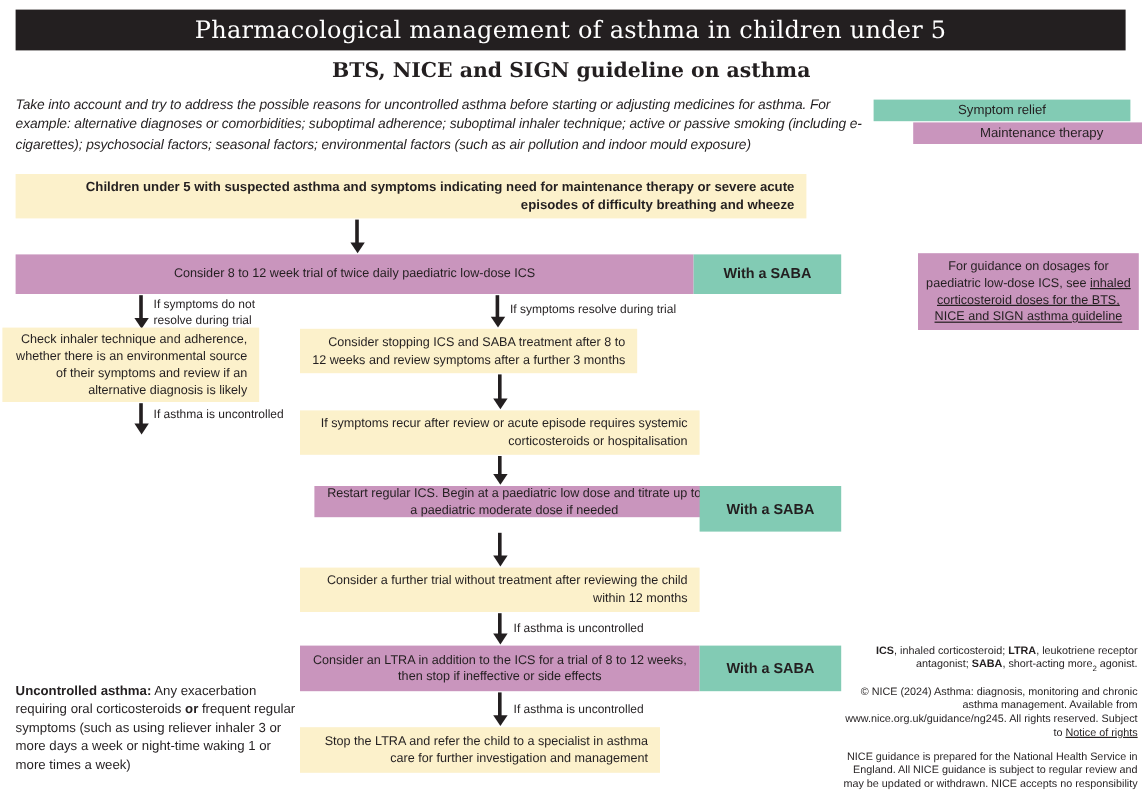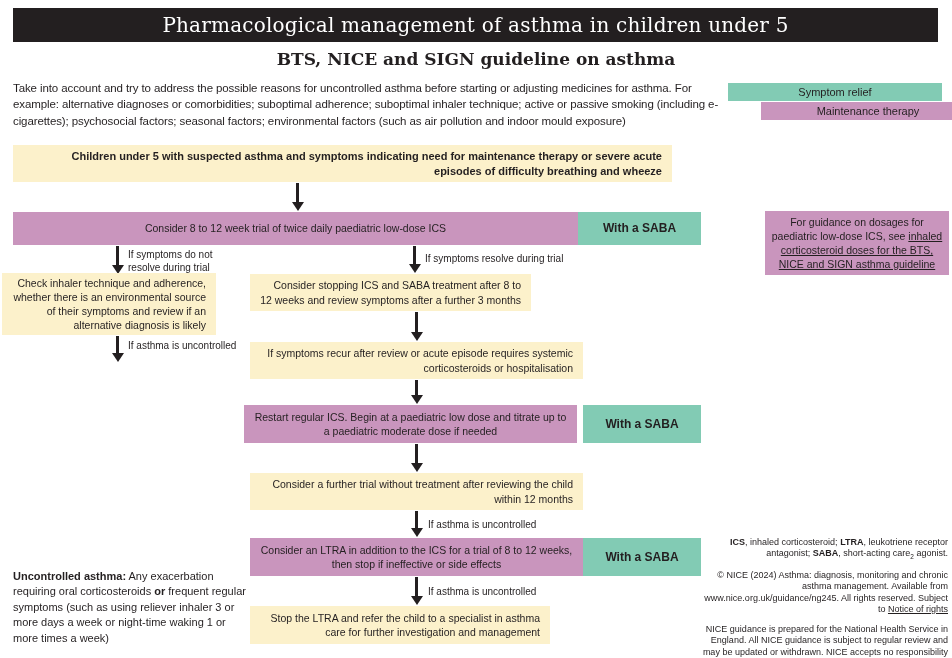--- a/index.html
+++ b/index.html
@@ -7,21 +7,21 @@
   body { font-family:"Liberation Sans", sans-serif; color:#231f20; }
   .page { position:relative; width:952px; height:658px; background:#fff; overflow:hidden; }
 
   .title-bar { position:absolute; left:13px; top:8px; width:925px; height:34px;
     background:#231f20; color:#ffffff; display:flex; align-items:center; justify-content:center;
     font-family:"DejaVu Serif", serif; font-size:20px; letter-spacing:.2px; }
   .subtitle { position:absolute; left:0; top:49px; width:952px; text-align:center;
     font-family:"DejaVu Serif", serif; font-size:17px; font-weight:600; }
 
   .intro { position:absolute; left:13px; top:80px; width:712px; font-size:11.5px;
-    letter-spacing:-0.1px; line-height:1.42; }
+    letter-spacing:-0.1px; line-height:1.42;font-style:italic; }
 
   .legend-item { position:absolute; left:728px; width:214px; height:18px;
     display:flex; align-items:center; justify-content:center; font-size:11px; }
   .legend-teal { top:83px; background:#82cbb4; }
   .legend-pink { top:102px; background:#c995bd;margin-left:33px; }
 
   .box { position:absolute; display:flex; align-items:center; justify-content:center;
     text-align:center; font-size:10.5px; line-height:1.35; padding:3px 10px; }
   .yellow { background:#fcf1cb;text-align:right; }
   .pink   { background:#c995bd; }
@@ -30,21 +30,21 @@
   .start-box { left:13px; top:145px; width:659px; height:37px; font-weight:bold; font-size:11px; }
 
   .bar1-main { left:13px;  top:212px; width:565px; height:33px; }
   .bar1-saba { left:578px; top:212px; width:123px; height:33px; }
 
   .left-box1 { left:2px; top:273px; width:214px; height:62px; }
   .left-box2 { left:13px; top:363px; width:214px; height:39px; }
 
   .mid-box1 { left:250px; top:274px; width:281px; height:37px; }
   .mid-box2 { left:250px; top:342px; width:333px; height:37px; }
-  .bar2-main { left:244px; top:405px; width:333px; height:38px; }
+  .bar2-main { left:262px; top:405px; width:333px; height:26px; }
   .bar2-saba { left:583px; top:405px; width:118px; height:38px; }
   .mid-box3 { left:250px; top:473px; width:333px; height:37px; }
   .bar3-main { left:250px; top:538px; width:333px; height:38px; }
   .bar3-saba { left:583px; top:538px; width:118px; height:38px; }
   .mid-box4 { left:250px; top:606px; width:300px; height:38px; }
 
   .note-box { left:765px; top:211px; width:184px; height:64px; font-size:10.5px; padding:3px 6px; }
   .note-box a, .u { color:inherit; text-decoration:underline; }
 
   .arrow { position:absolute; width:3px; background:#231f20; }
@@ -115,18 +115,18 @@
 
   <div class="box pink note-box">
     <span><span>For guidance on dosages for paediatric low-dose ICS, see </span><span class="u">inhaled corticosteroid doses for the BTS, NICE and SIGN asthma guideline</span></span>
   </div>
 
   <div class="uncontrolled-note">
     <b>Uncontrolled asthma:</b><span> Any exacerbation requiring oral corticosteroids </span><b>or</b><span> frequent regular symptoms (such as using reliever inhaler 3 or more days a week or night-time waking 1 or more times a week)</span>
   </div>
 
   <div class="footer-right">
-    <p><b>ICS</b><span>, inhaled corticosteroid; </span><b>LTRA</b><span>, leukotriene receptor antagonist; </span><b>SABA</b><span>, short-acting care</span><sub>2</sub><span> agonist.</span></p>
+    <p><b>ICS</b><span>, inhaled corticosteroid; </span><b>LTRA</b><span>, leukotriene receptor antagonist; </span><b>SABA</b><span>, short-acting more</span><sub>2</sub><span> agonist.</span></p>
     <p><span>© NICE (2024) Asthma: diagnosis, monitoring and chronic asthma management. Available from www.nice.org.uk/guidance/ng245. All rights reserved. Subject to </span><span class="u">Notice of rights</span></p>
     <p>NICE guidance is prepared for the National Health Service in England. All NICE guidance is subject to regular review and may be updated or withdrawn. NICE accepts no responsibility for the use of its content in this product/publication.</p>
   </div>
 
 </div>
 
 </body></html>

